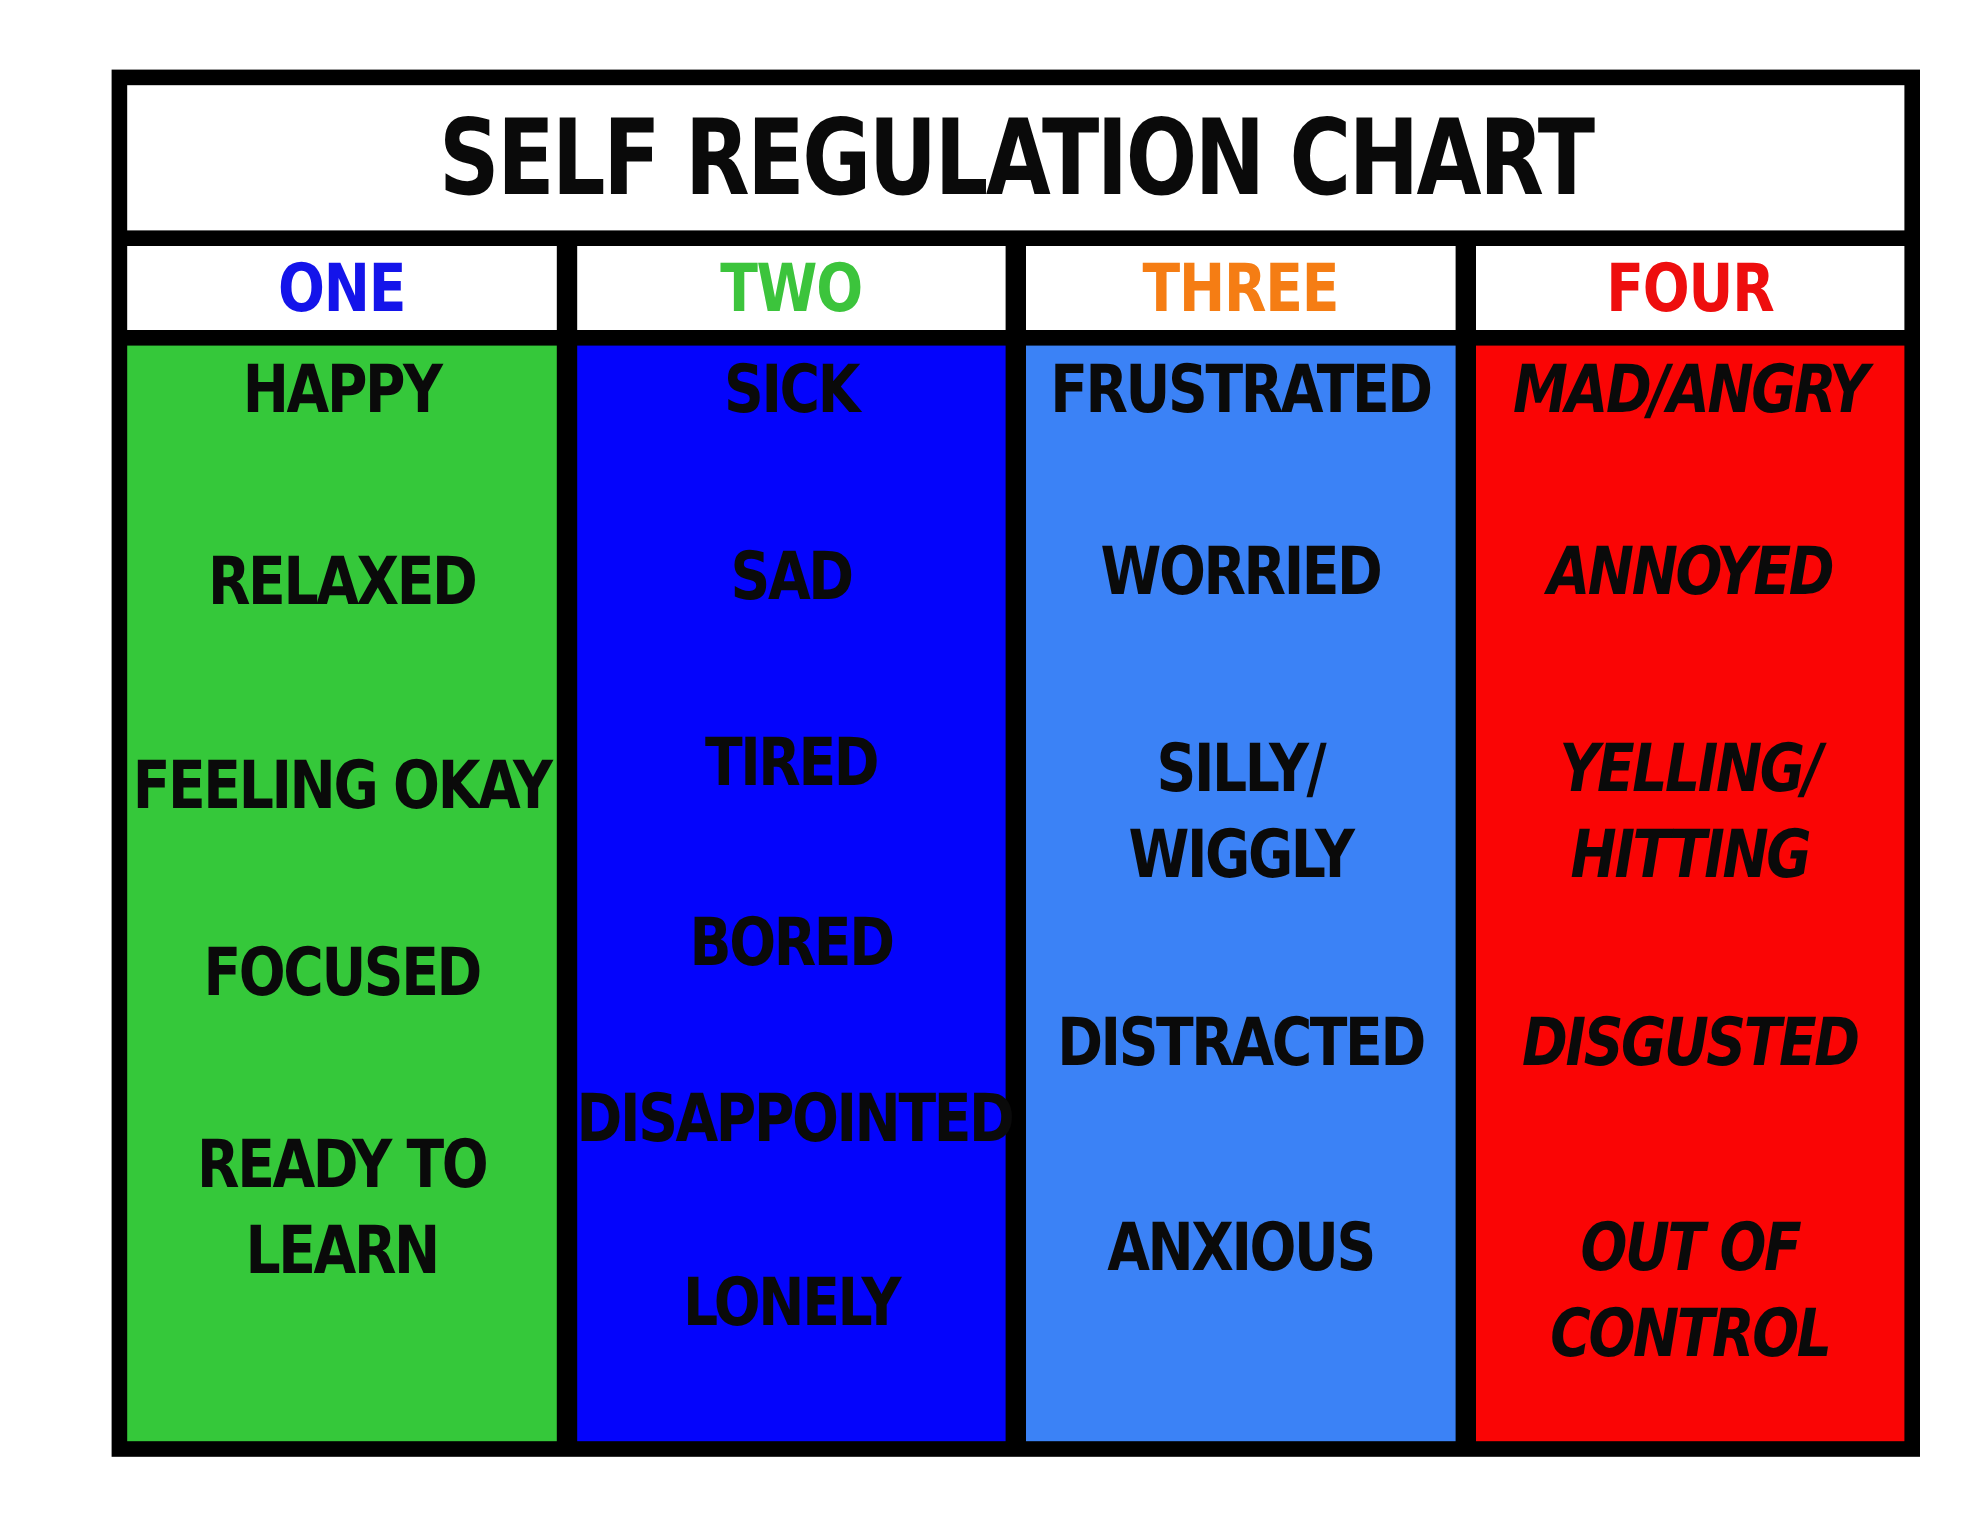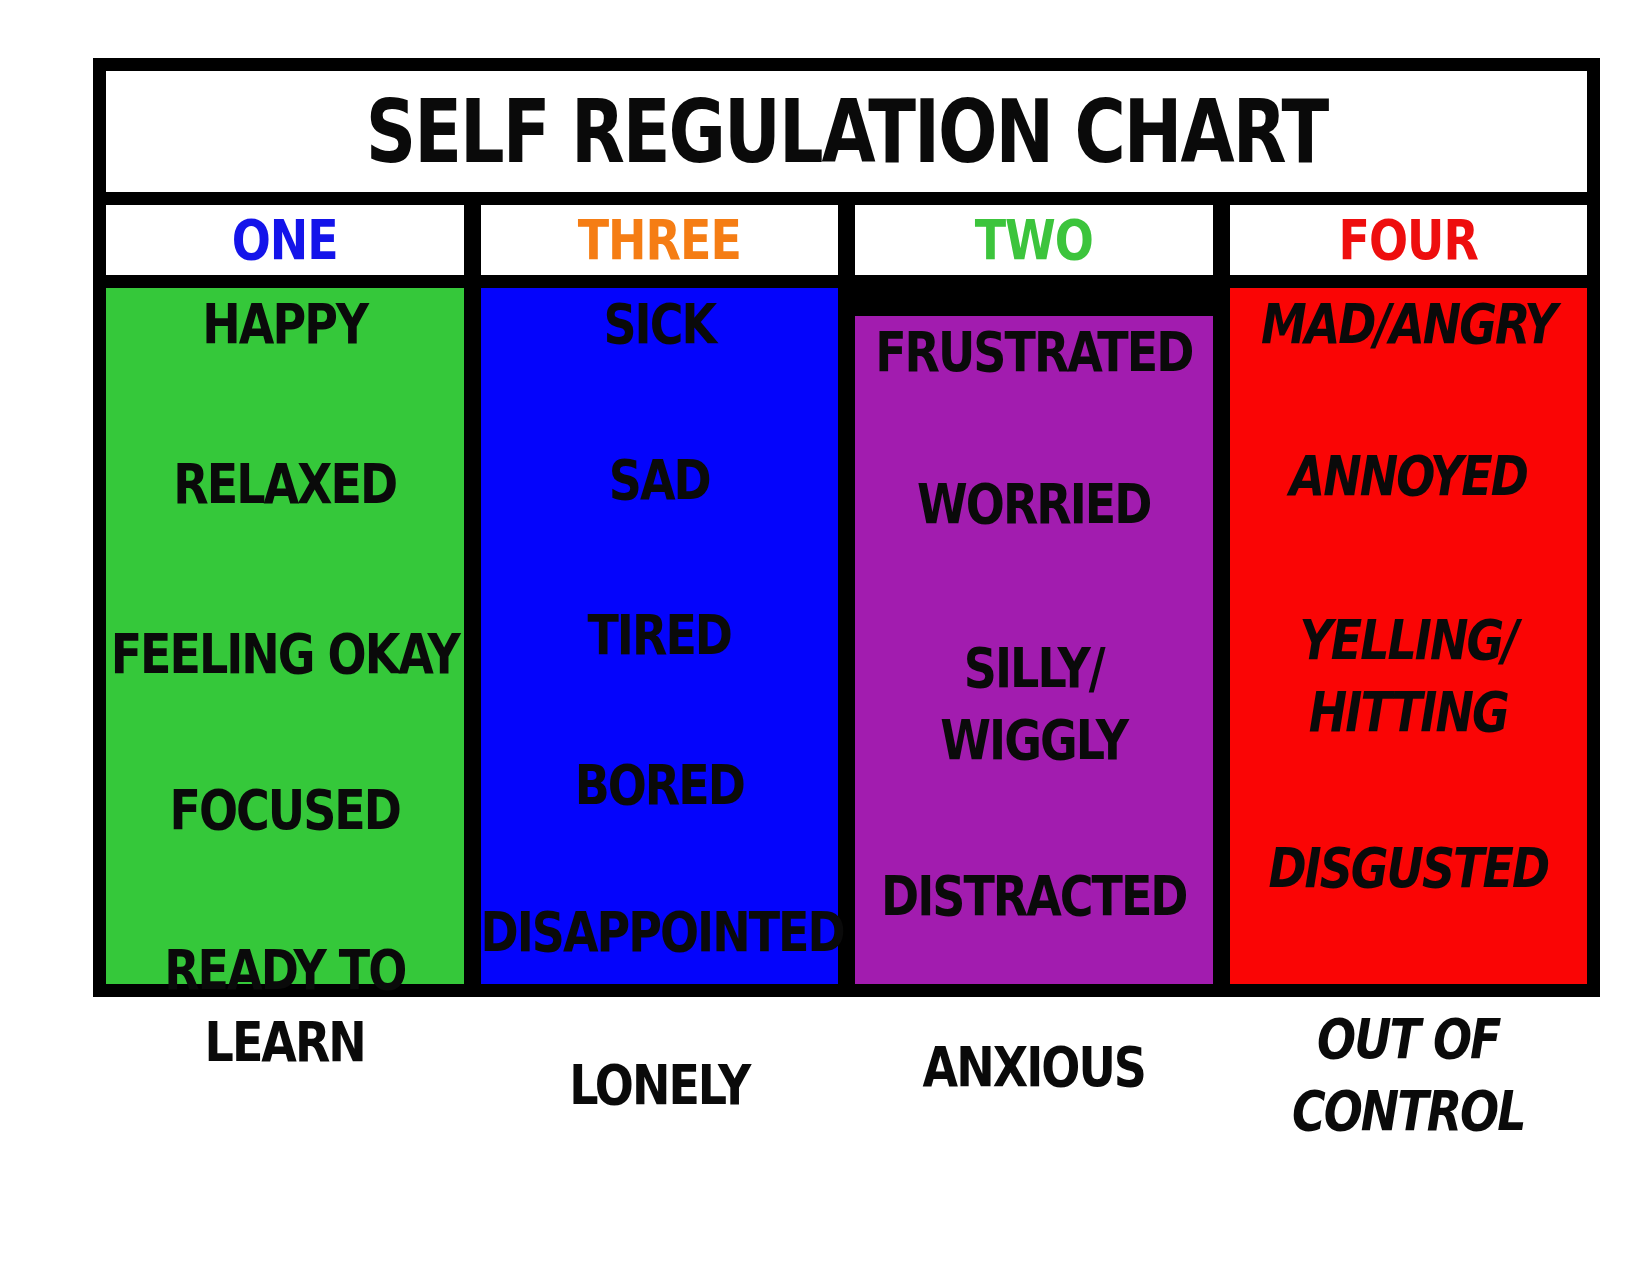--- a/index.html
+++ b/index.html
@@ -12,21 +12,21 @@
     position: relative;
     background: #ffffff;
     font-family: "DejaVu Sans", "Liberation Sans", sans-serif;
     overflow: hidden;
   }
   .board {
     position: absolute;
     left: 93px;
     top: 58px;
     width: 1507px;
-    height: 939px;
+    height: 1156px;
     background: #000000;
     box-sizing: border-box;
     padding: 13px;
     display: grid;
     grid-template-columns: repeat(4, 1fr);
     grid-template-rows: 121px 70px 1fr;
     column-gap: 17px;
     row-gap: 13px;
   }
   .title-box {
@@ -82,24 +82,24 @@
 <div class="board">
 
   <div class="title-box">
     <span class="title-text">SELF REGULATION CHART</span>
   </div>
 
   <div class="hdr">
     <span class="hdr-text" style="color: rgb(20, 20, 234);">ONE</span>
   </div>
   <div class="hdr">
-    <span class="hdr-text" style="color: rgb(245, 125, 20);">THREE</span>
+    <span class="hdr-text" style="color: rgb(60, 196, 60);">TWO</span>
   </div>
   <div class="hdr">
-    <span class="hdr-text" style="color: rgb(60, 196, 60);">TWO</span>
+    <span class="hdr-text" style="color: rgb(245, 125, 20);">THREE</span>
   </div>
   <div class="hdr">
     <span class="hdr-text" style="color: rgb(238, 14, 14);">FOUR</span>
   </div>
 
   <div class="cell" style="background: rgb(53, 200, 58);">
     <div class="emotion" style="top:0px">HAPPY</div>
     <div class="emotion" style="top:160px">RELAXED</div>
     <div class="emotion" style="top:330px">FEELING OKAY</div>
     <div class="emotion" style="top:486px">FOCUSED</div>
@@ -109,21 +109,21 @@
 
   <div class="cell" style="background: rgb(4, 4, 252);">
     <div class="emotion" style="top:0px">SICK</div>
     <div class="emotion" style="top:156px">SAD</div>
     <div class="emotion" style="top:311px">TIRED</div>
     <div class="emotion" style="top:461px">BORED</div>
     <div class="emotion" style="top:608px">DISAPPOINTED</div>
     <div class="emotion" style="top:761px">LONELY</div>
   </div>
 
-  <div class="cell" style="background: #a21caf; margin-top: 28px;">
+  <div class="cell" style="background: #3b82f6;">
     <div class="emotion" style="top:0px">FRUSTRATED</div>
     <div class="emotion" style="top:152px">WORRIED</div>
     <div class="emotion" style="top:316px">SILLY/
 WIGGLY</div>
     <div class="emotion" style="top:544px">DISTRACTED</div>
     <div class="emotion" style="top:715px">ANXIOUS</div>
   </div>
 
   <div class="cell" style="background: rgb(250, 5, 5); font-style: italic;">
     <div class="emotion" style="top:0px">MAD/ANGRY</div>

